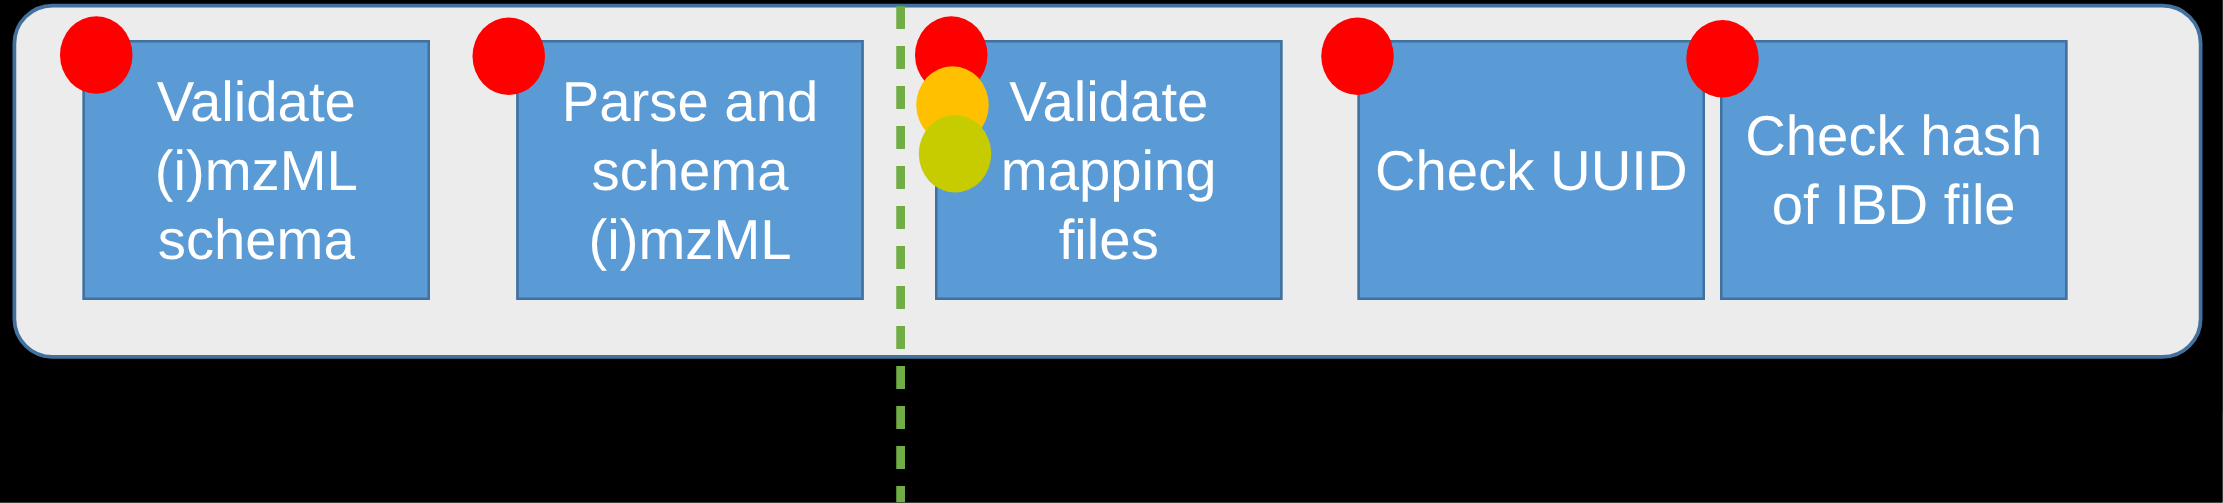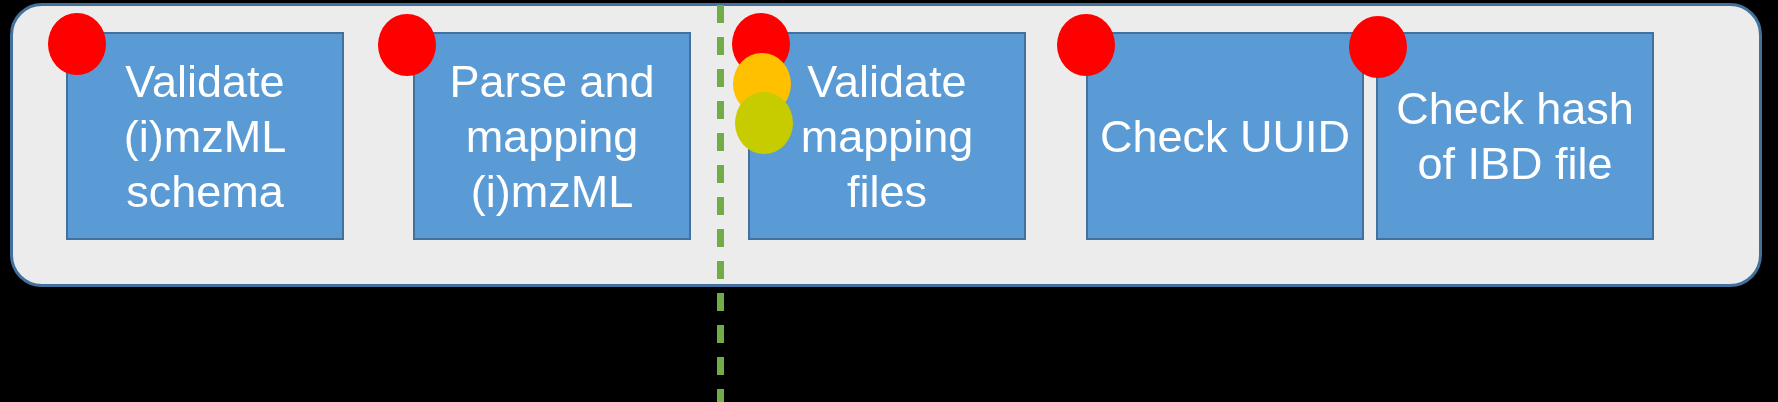--- a/index.html
+++ b/index.html
@@ -88,21 +88,21 @@
   <div class="step" style="left:66px;">
     <span class="dot dot-red" style="left:-20px; top:-21px;"></span>
     <span class="step-label">Validate
 (i)mzML
 schema</span>
   </div>
 
   <div class="step" style="left:413px;">
     <span class="dot dot-red" style="left:-37px; top:-20px;"></span>
     <span class="step-label">Parse and
-mapping
+schema
 (i)mzML</span>
   </div>
 
   <div class="step" style="left:748px;">
     <span class="dot dot-red" style="left:-18px; top:-21px;"></span>
     <span class="dot dot-amber" style="left:-17px; top:19px;"></span>
     <span class="dot dot-olive" style="left:-15px; top:58px;"></span>
     <span class="step-label">Validate
 mapping
 files</span>

